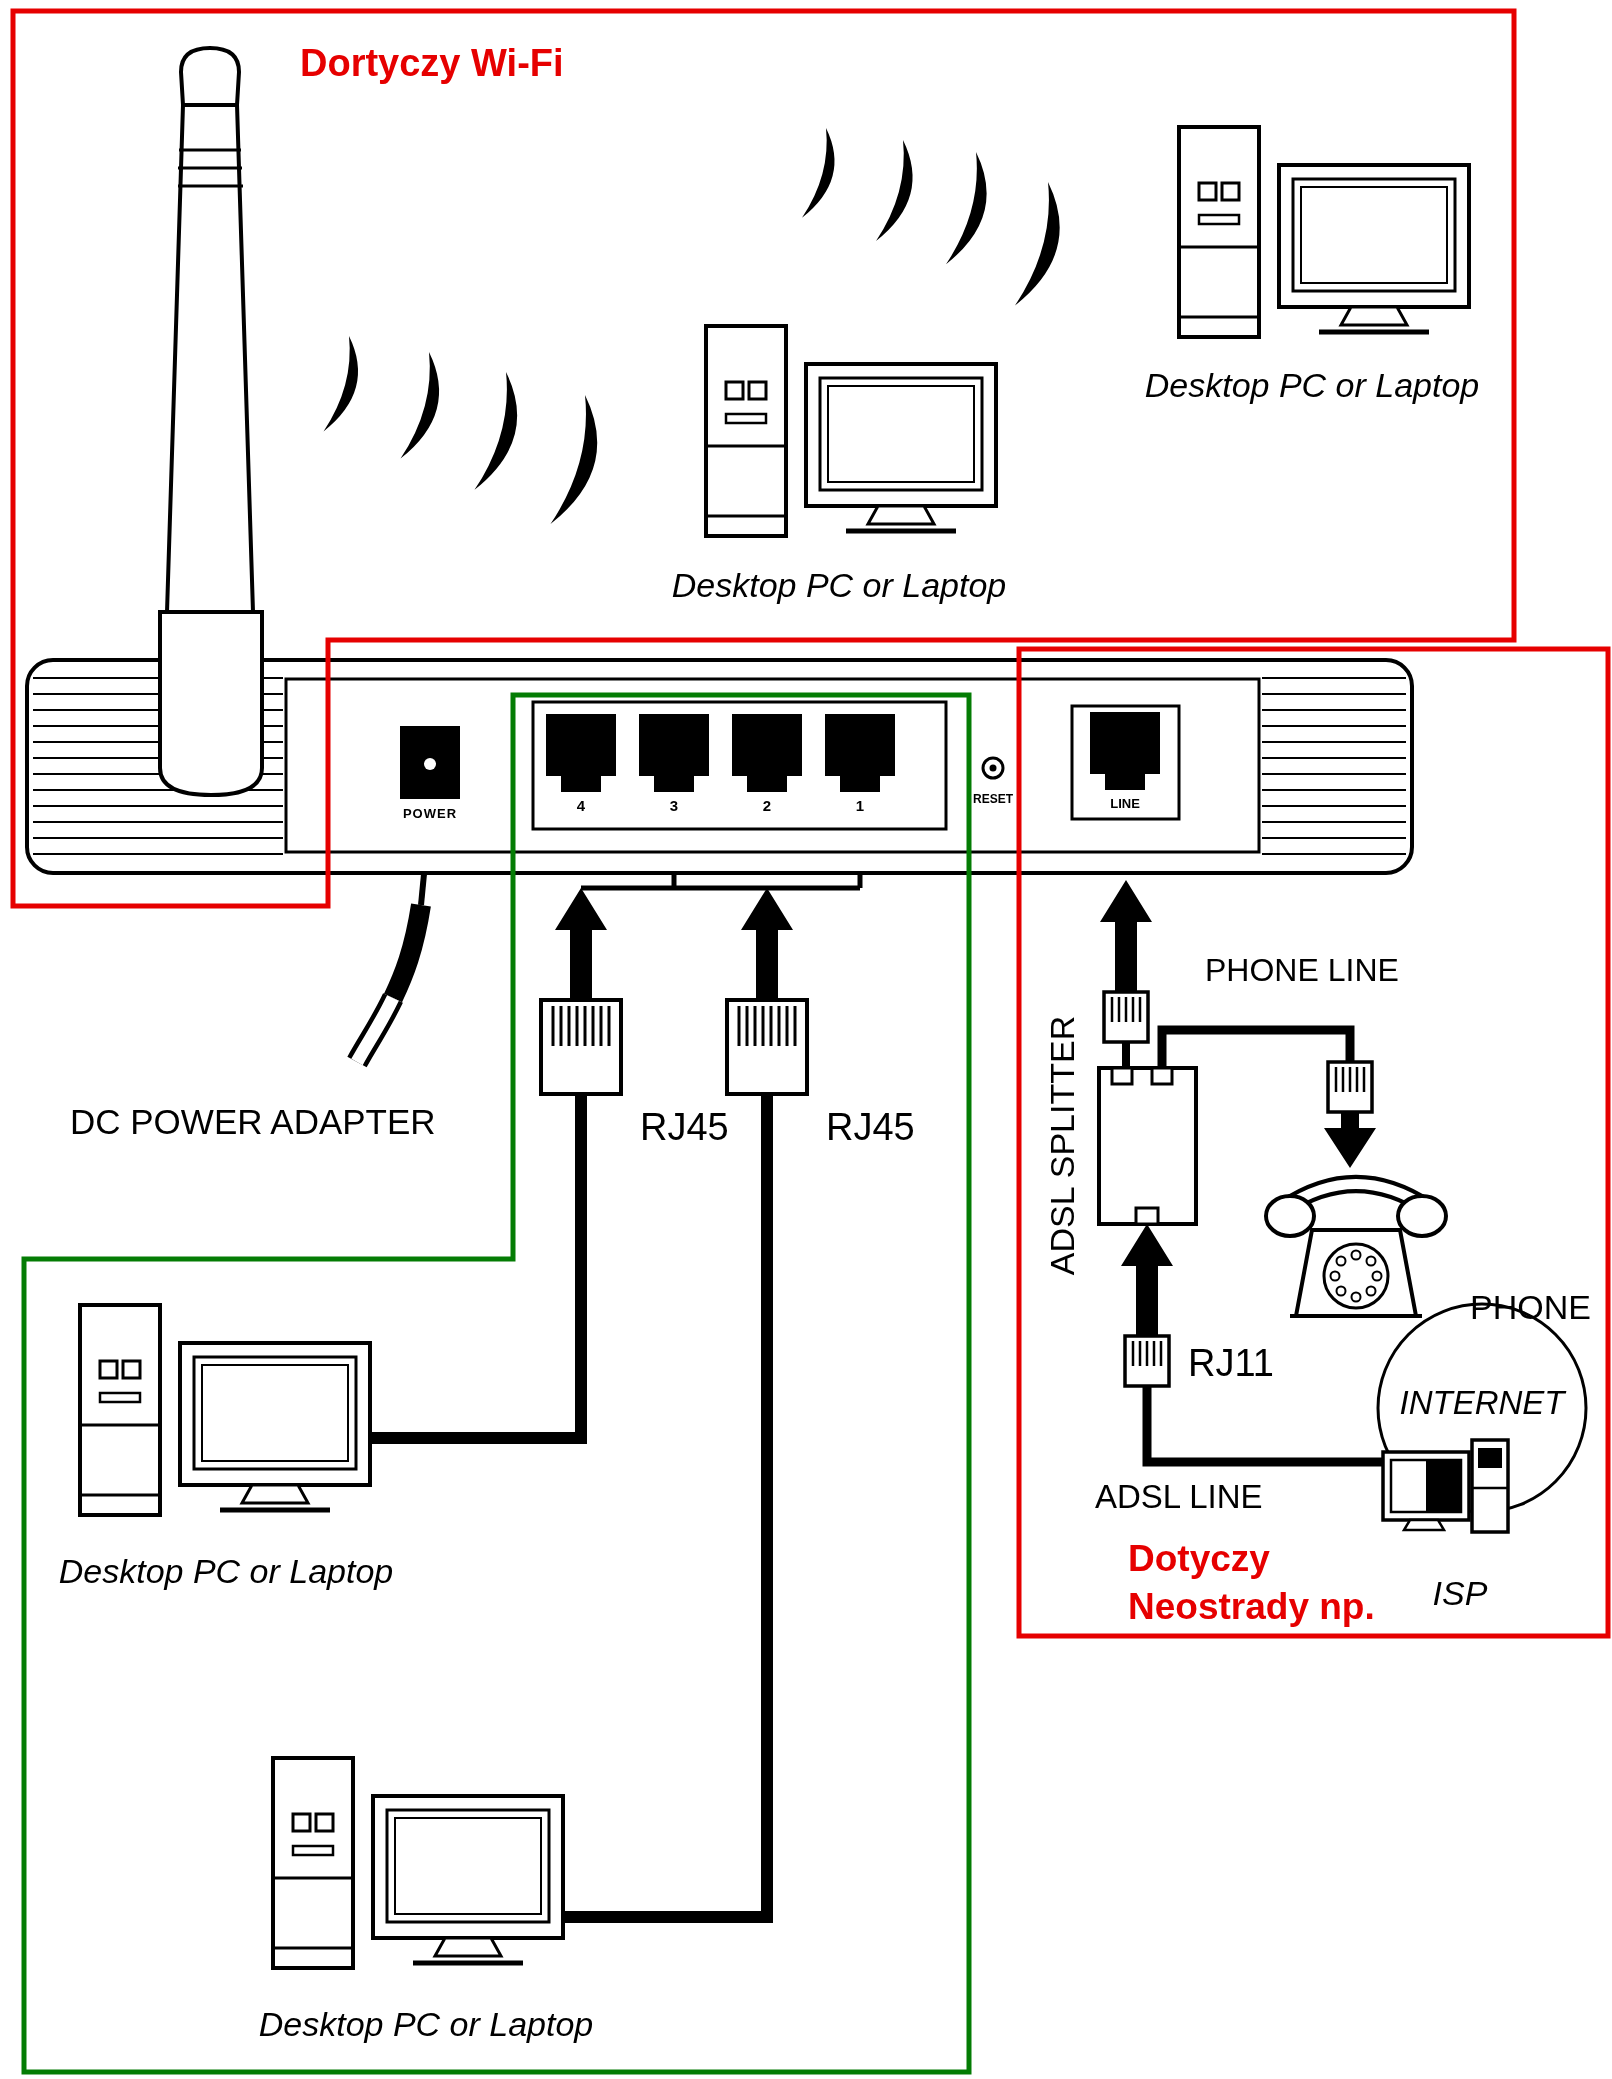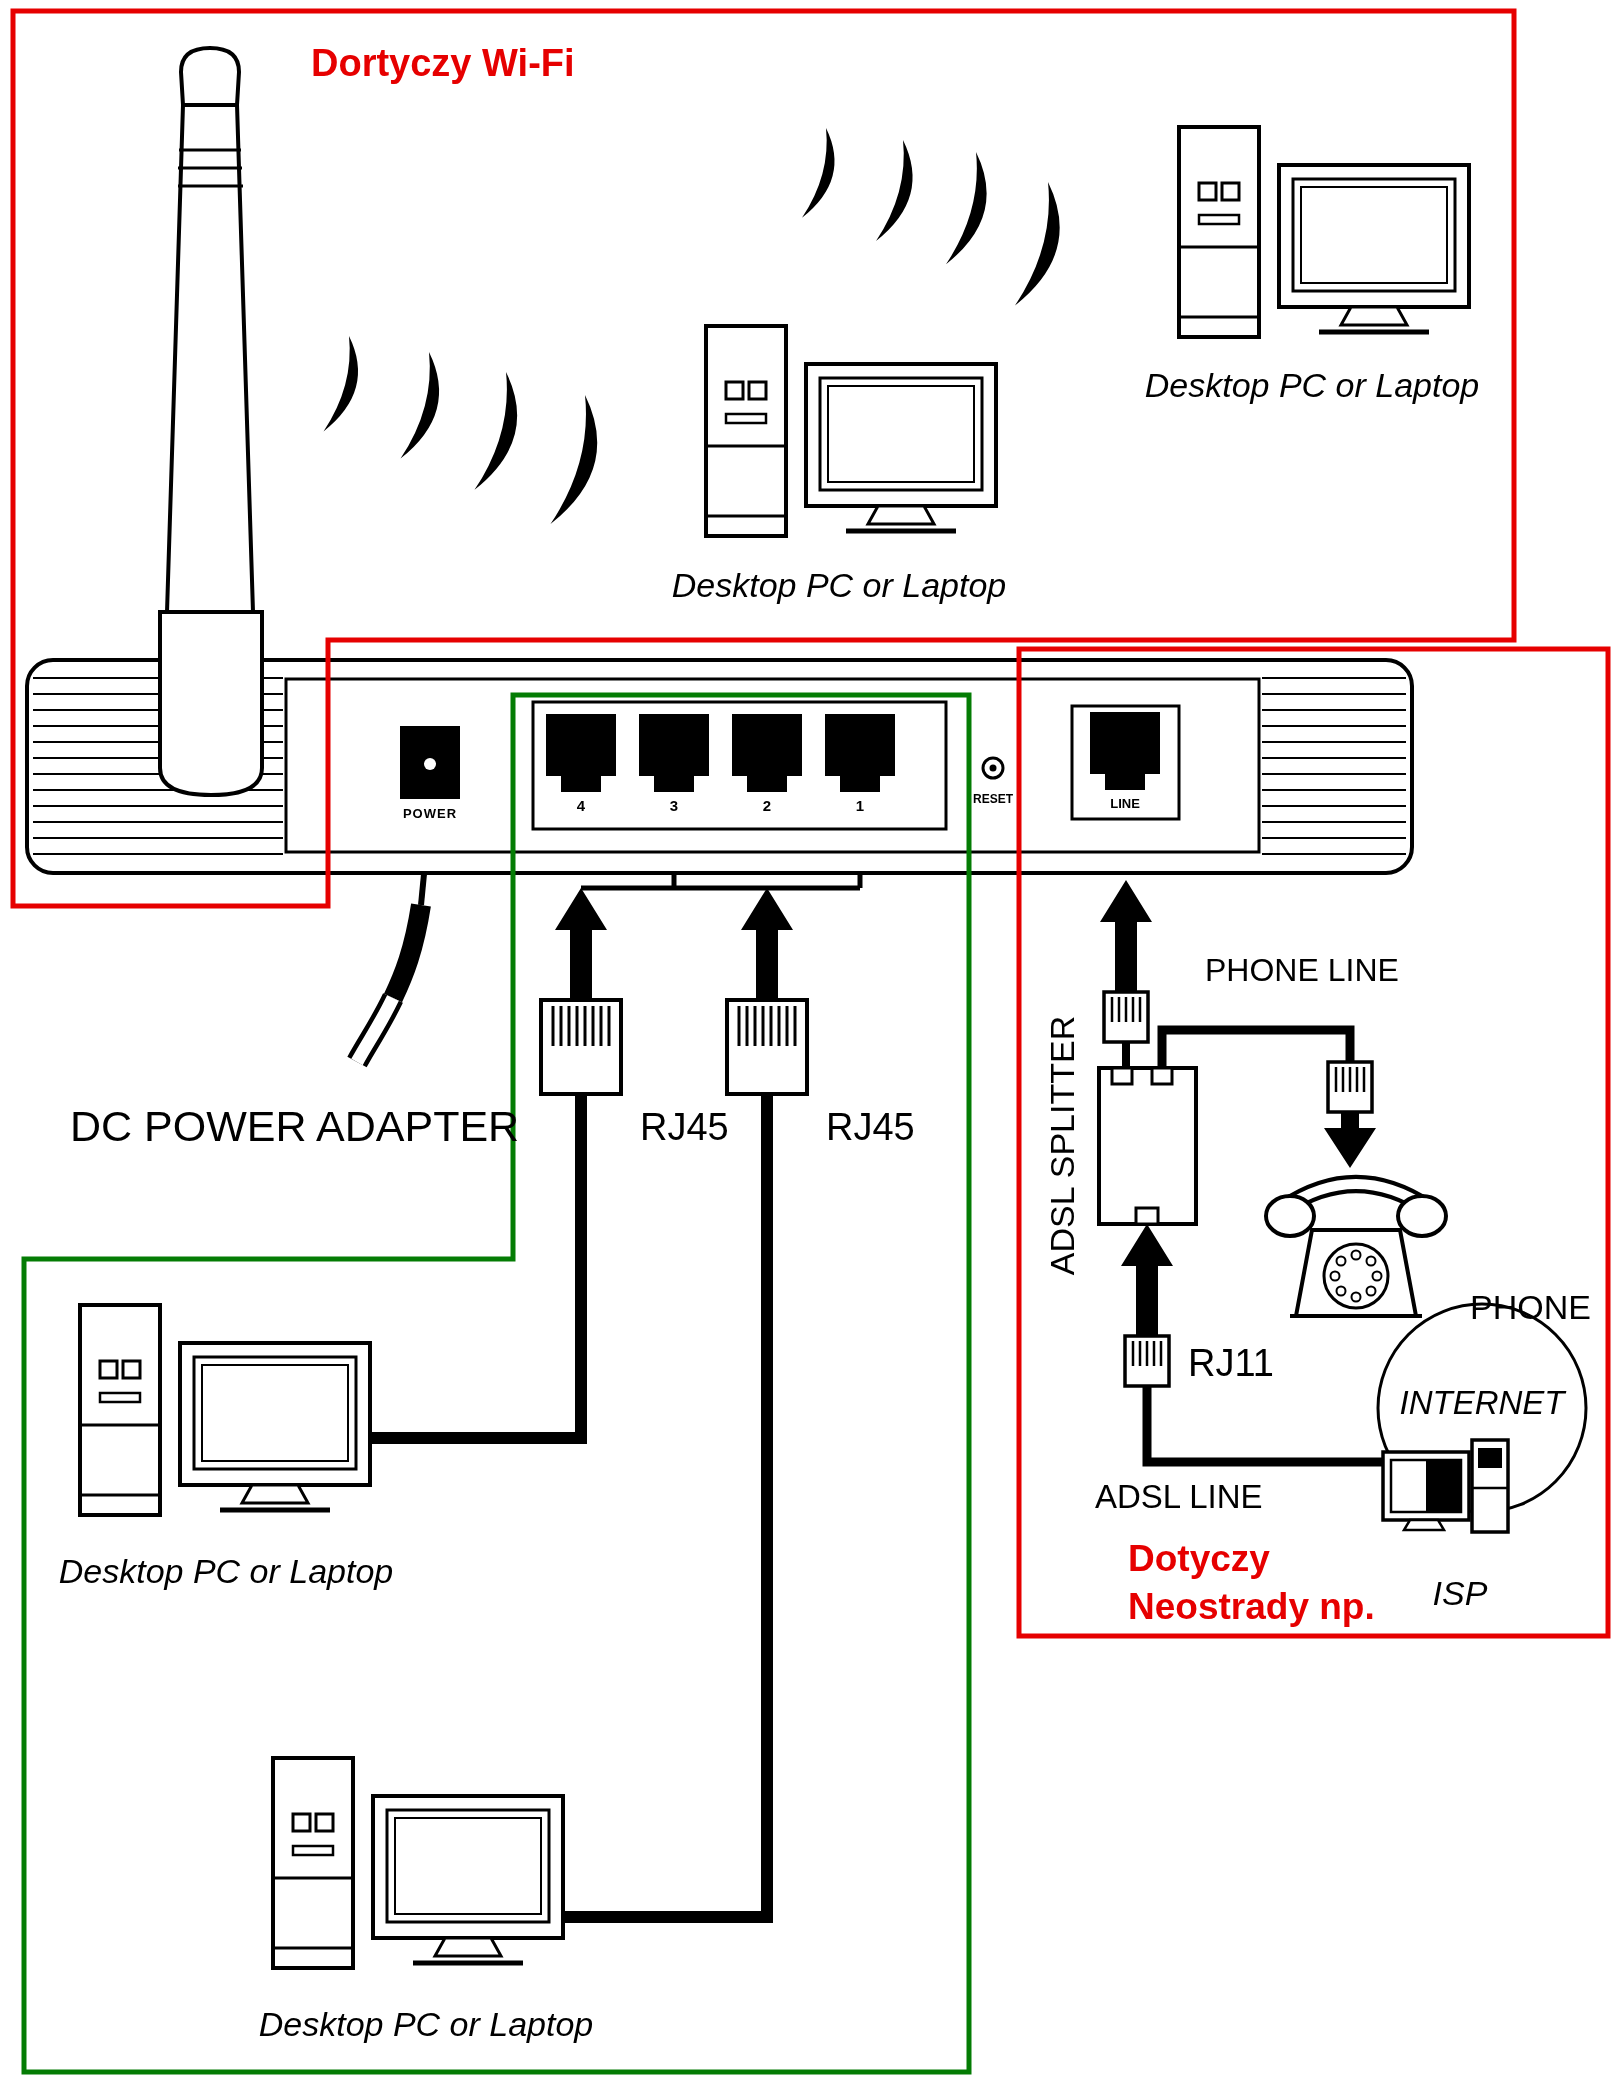--- a/index.html
+++ b/index.html
@@ -11,26 +11,26 @@
   #stage > svg { position:absolute; left:0; top:0; display:block; }
   .lbl { position:absolute; color:#000; white-space:nowrap; font-size:34px; }
   .center { text-align:center;font-style:italic; }
   .bold { font-weight:bold; }
   .red { color:var(--accent-red,#e60000); }
   .green { color:var(--accent-green,#047c04); }
   .box-red { fill:none; stroke:var(--accent-red,#e60000); stroke-width:5; }
   .box-green { fill:none; stroke:var(--accent-green,#047c04); stroke-width:5; }
   .rlabel { position:absolute; font-weight:bold; text-align:center; color:#000; }
 
-  #wifi-title       { left:300px; top:42px;  font-size:38px;margin-left:11px; }
+  #wifi-title       { left:300px; top:42px;  font-size:38px; }
   #pc-label-1       { left:1112px; top:366px; width:400px; }
   #pc-label-2       { left:639px;  top:566px; width:400px; }
   #pc-label-3       { left:26px;   top:1552px; width:400px; }
   #pc-label-4       { left:226px;  top:2005px; width:400px; }
-  #dcpower-label    { left:70px;   top:1102px; font-size:43px;text-align:center; }
+  #dcpower-label    { left:70px;   top:1102px; font-size:35px;text-align:center; }
   #rj45-label-1     { left:640px;  top:1106px; font-size:38px; }
   #rj45-label-2     { left:826px;  top:1106px; font-size:38px; }
   #adsl-splitter-label { left:912px; top:1126px; width:300px; text-align:center;
                          transform:rotate(-90deg); font-size:34px; }
   #phone-line-label { left:1205px; top:952px;  font-size:32px; }
   #phone-label      { left:1470px; top:1240px; font-size:34px;margin-top:48px; }
   #rj11-label       { left:1188px; top:1342px; font-size:38px; }
   #adsl-line-label  { left:1095px; top:1478px; font-size:33px; }
   #internet-label   { left:1382px; top:1384px; width:200px; font-size:33px; }
   #isp-label        { left:1398px; top:1574px; width:124px; font-size:34px; }

